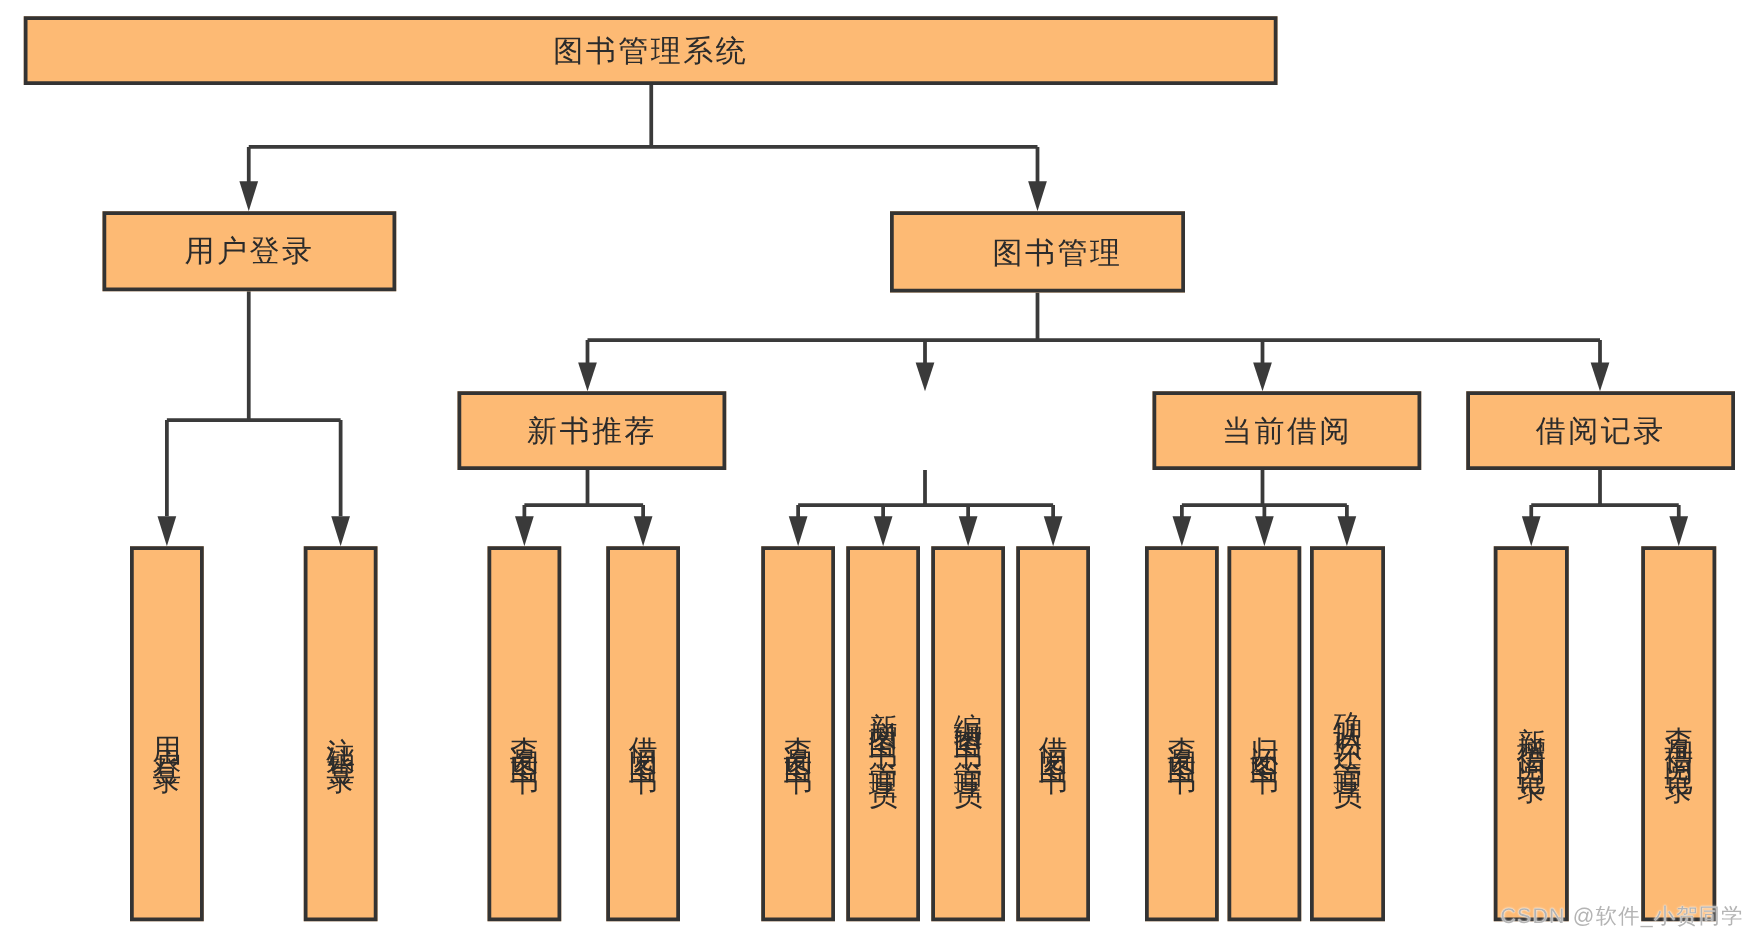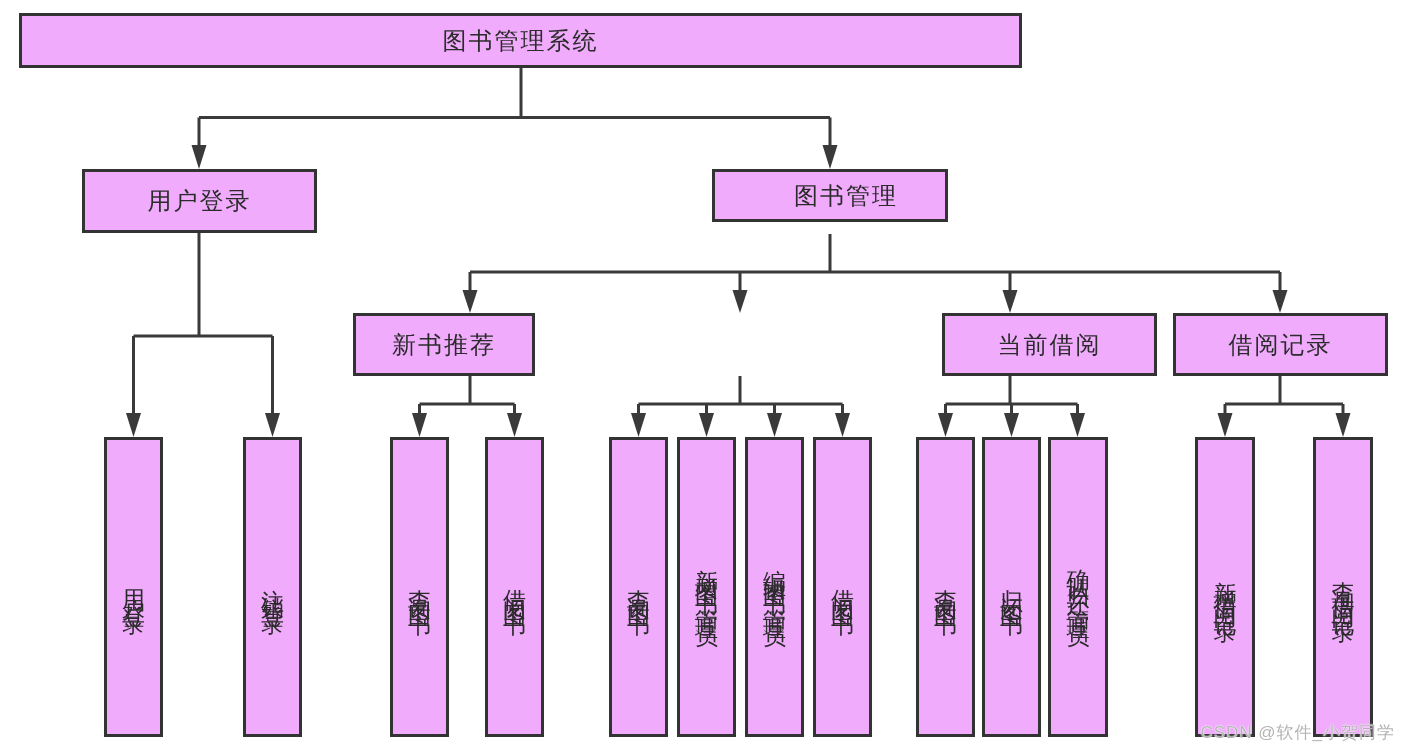--- a/index.html
+++ b/index.html
@@ -12,21 +12,21 @@
     position: relative;
     width: 1405px;
     height: 747px;
     background: #ffffff;
     overflow: hidden;
   }
   .box {
     position: absolute;
     box-sizing: border-box;
     border: 3px solid #333333;
-    background: #f0abfc;
+    background: #fdba74;
     display: flex;
     align-items: center;
     justify-content: center;
     color: #2b2b2b;
   }
   .hbox {
     font-size: 24px;
     letter-spacing: 2px;
     white-space: nowrap;
   }
@@ -110,24 +110,24 @@
       <polygon points="1070,413 1085,413 1077.5,437"></polygon>
 
       <polygon points="1217.5,413 1232.5,413 1225,437"></polygon>
       <polygon points="1335.5,413 1350.5,413 1343,437"></polygon>
     </g>
   </svg>
 
   <div class="box hbox" style="left:19px; top:13px; width:1003px; height:55px;">图书管理系统</div>
 
   <div class="box hbox" style="left:82px; top:169px; width:235px; height:64px;">用户登录</div>
-  <div class="box hbox" style="left:712px; top:169px; width:236px; height:53px;padding-left:32px;">图书管理</div>
+  <div class="box hbox" style="left:712px; top:169px; width:236px; height:65px;padding-left:32px;">图书管理</div>
 
-  <div class="box hbox" style="left:353px; top:313px; width:182px; height:63px;">新书推荐</div>
-  <div class="box hbox" style="left:942px; top:313px; width:215px; height:63px;">当前借阅</div>
+  <div class="box hbox" style="left:366px; top:313px; width:215px; height:63px;">新书推荐</div>
+  <div class="box hbox" style="left:922px; top:313px; width:215px; height:63px;">当前借阅</div>
   <div class="box hbox" style="left:1173px; top:313px; width:215px; height:63px;">借阅记录</div>
 
   <div class="box vbox" style="left:104px; top:437px; width:59px; height:300px;">用户登录</div>
   <div class="box vbox" style="left:243px; top:437px; width:59px; height:300px;">注销登录</div>
 
   <div class="box vbox" style="left:390px; top:437px; width:59px; height:300px;">查询图书</div>
   <div class="box vbox" style="left:485px; top:437px; width:59px; height:300px;">借阅图书</div>
 
   <div class="box vbox" style="left:609px; top:437px; width:59px; height:300px;">查询图书</div>
   <div class="box vbox" style="left:677px; top:437px; width:59px; height:300px;">新增图书（管理员）</div>

